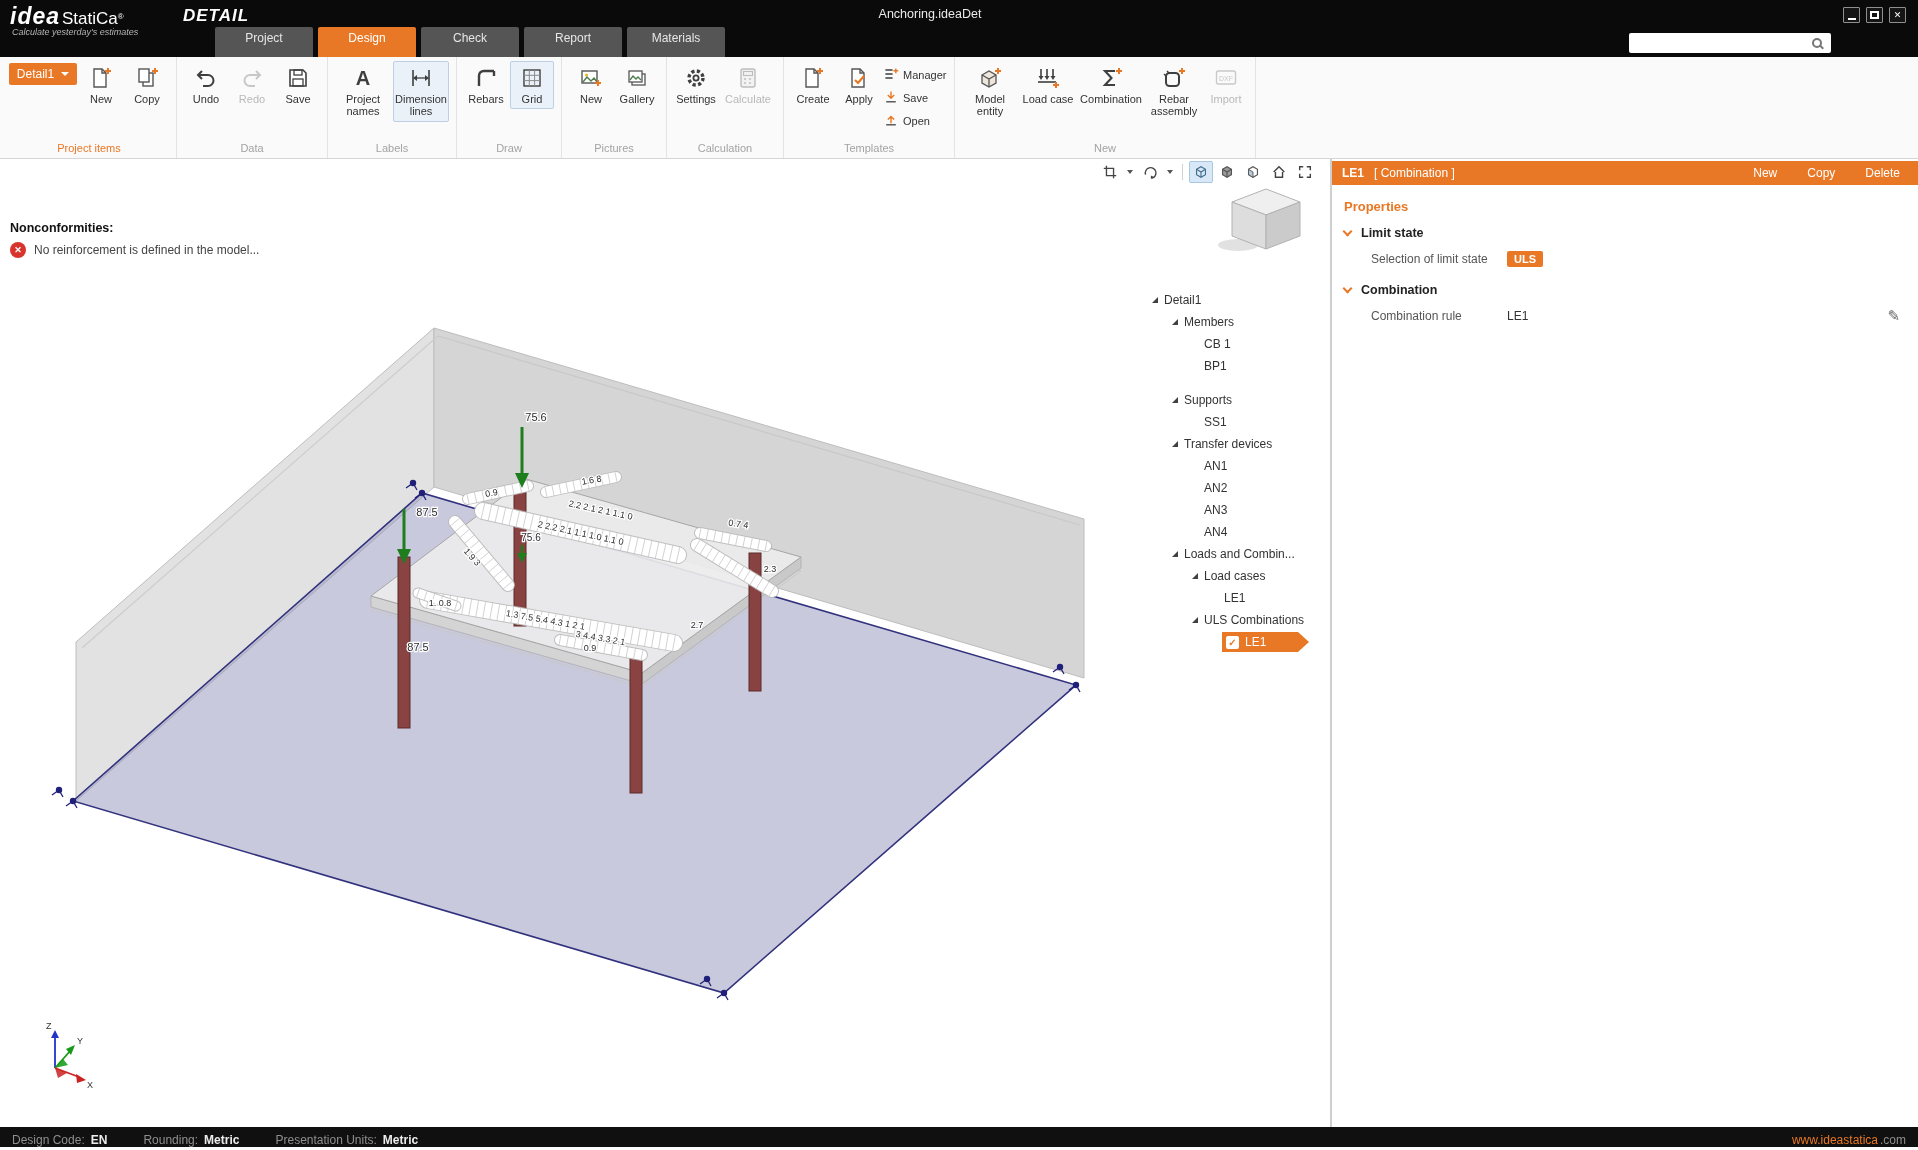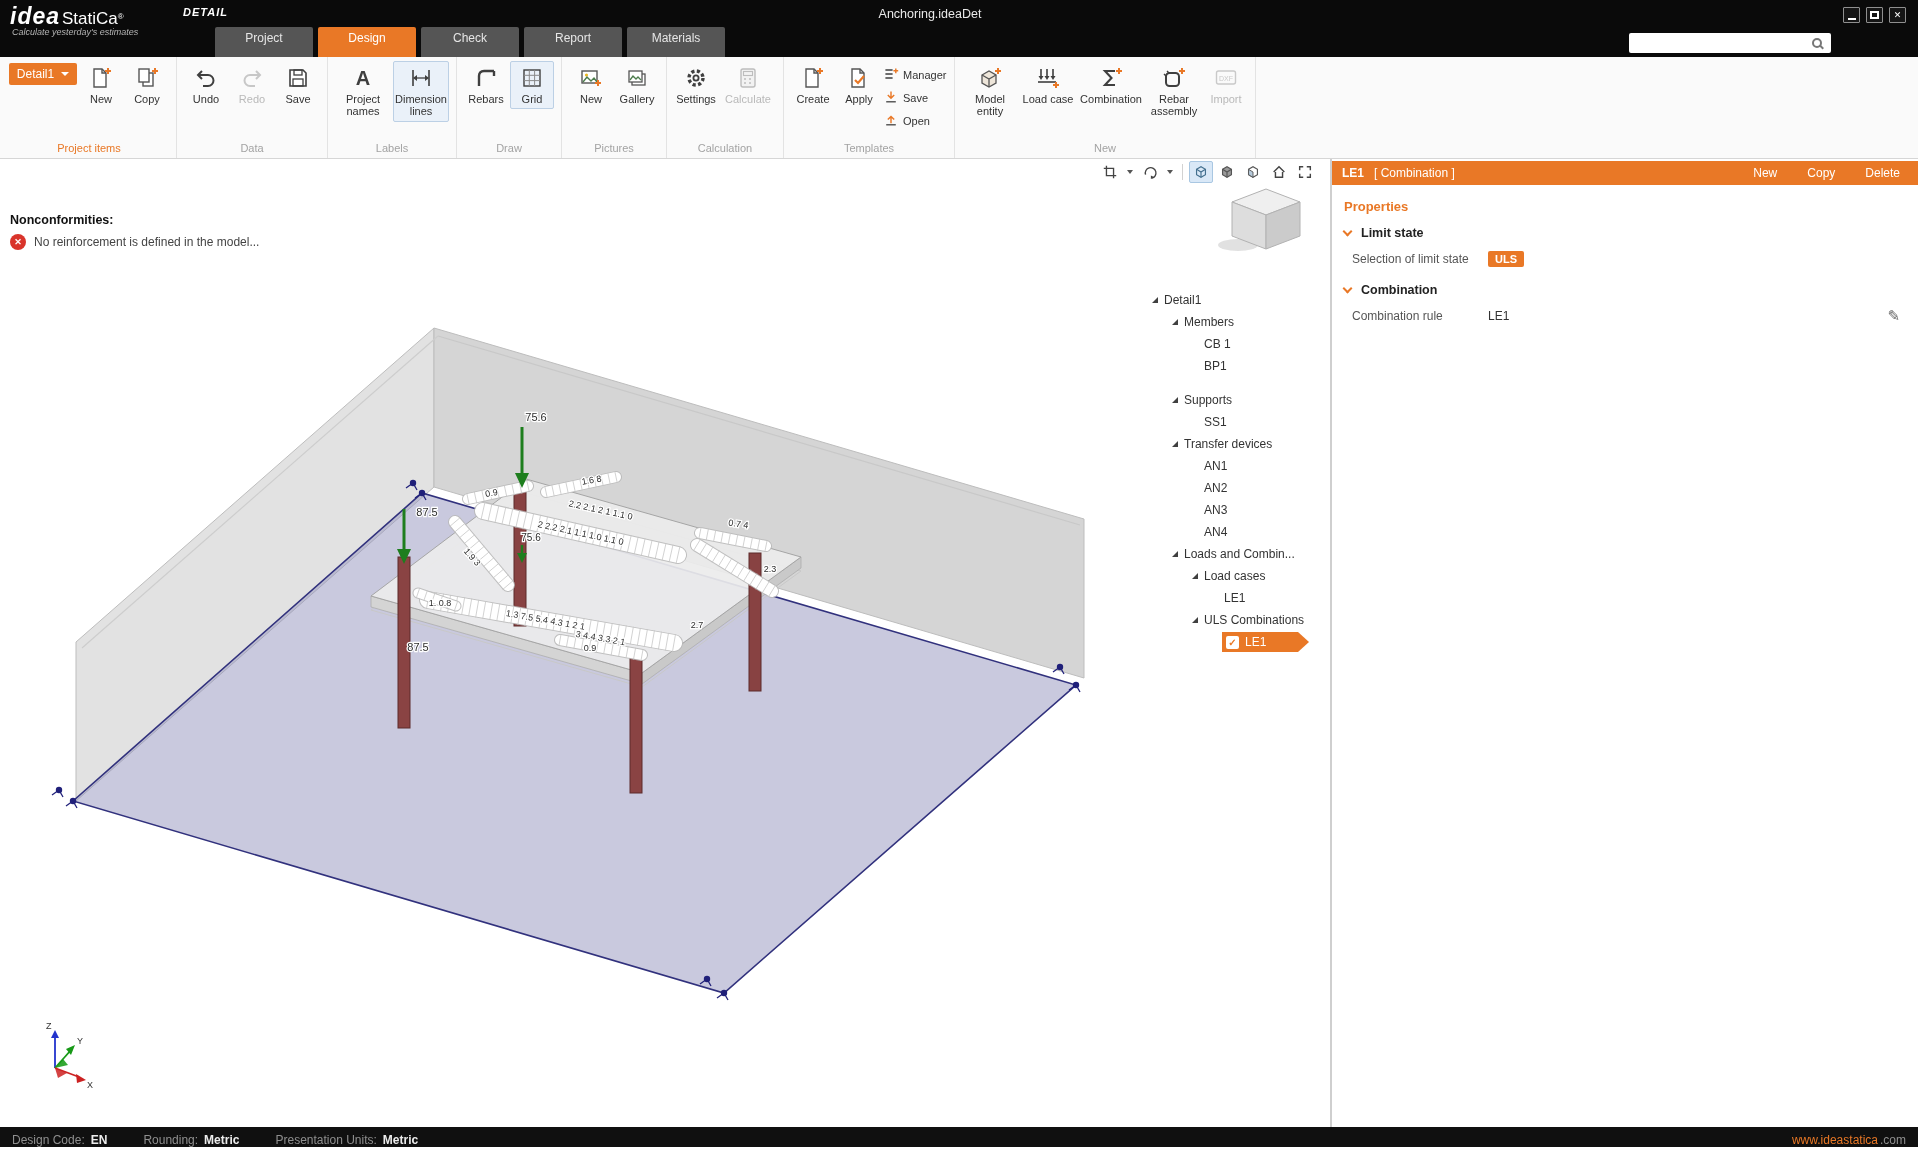--- a/index.html
+++ b/index.html
@@ -7,21 +7,21 @@
   body{font-family:"Liberation Sans",sans-serif;background:#fff;font-size:12px;color:#333;}
   .app{position:relative;width:1918px;height:1150px;}
 
   
   .header{position:relative;height:57px;background:#0a0a0a;color:#fff;}
   .logo{position:absolute;left:10px;top:3px;white-space:nowrap;}
   .logo-idea{font-weight:bold;font-style:italic;font-size:23px;letter-spacing:1px;}
   .logo-statica{font-size:17px;margin-left:2px;}
   .logo-reg{font-size:8px;vertical-align:super;}
   .tagline{position:absolute;left:12px;top:27px;font-style:italic;font-size:9px;color:#b5b5b5;}
-  .app-name{position:absolute;left:183px;top:6px;font-weight:bold;font-style:italic;font-size:11px;letter-spacing:1px;}
+  .app-name{position:absolute;left:183px;top:6px;font-weight:bold;font-style:italic;font-size:17px;letter-spacing:1px;}
   .doc-title{position:absolute;left:930px;top:7px;transform:translateX(-50%);font-size:12.5px;color:#e9e9e9;}
   .win-btns{position:absolute;right:12px;top:7px;display:flex;gap:6px;}
   .win-btn{width:17px;height:16px;border:1px solid #8f8f8f;background:#151515;display:flex;align-items:center;justify-content:center;border-radius:1px;}
   .min-glyph{width:8px;height:2px;background:#fff;margin-top:7px;}
   .max-glyph{width:9px;height:8px;border:2px solid #fff;}
   .x-glyph{color:#fff;font-size:9px;line-height:1;}
   .tabs{position:absolute;left:215px;bottom:0;display:flex;gap:5px;}
   .tab{min-width:98px;height:30px;line-height:23px;text-align:center;background:#555;color:#e6e6e6;font-size:12px;border-radius:2px 2px 0 0;padding:0 14px;}
   .tab.active{background:#e97826;color:#fff;}
   .searchbox{position:absolute;right:87px;top:33px;width:202px;height:20px;background:#fff;border-radius:2px;display:flex;align-items:center;}
@@ -44,21 +44,21 @@
   .cap svg{display:block;}
   .pi-col{display:flex;flex-direction:column;width:68px;padding-top:2px;}
   .detail-btn{background:#e97826;color:#fff;font-size:12px;padding:4px 8px;border-radius:2px;display:flex;align-items:center;gap:7px;justify-content:center;}
   .dcaret{width:0;height:0;border-left:4px solid transparent;border-right:4px solid transparent;border-top:4px solid #fff;}
   .mini-col{display:flex;flex-direction:column;gap:5px;padding-top:5px;width:64px;}
   .mini{display:flex;align-items:center;gap:4px;font-size:11px;color:#333;}
 
   
   .workspace{position:relative;height:968px;background:#fff;overflow:hidden;}
   .scene{position:absolute;left:0;top:0;}
-  .nonconf{position:absolute;left:10px;top:54px;}
+  .nonconf{position:absolute;left:10px;top:62px;}
   .nonconf-title{font-weight:bold;font-size:12.5px;color:#111;margin-bottom:7px;}
   .nonconf-row{display:flex;align-items:center;gap:8px;font-size:12px;color:#444;}
   .err-icon{width:16px;height:16px;border-radius:50%;background:#d9342b;color:#fff;font-size:9px;font-weight:bold;display:flex;align-items:center;justify-content:center;flex:none;}
 
   .vp-toolbar{position:absolute;left:1098px;top:2px;display:flex;align-items:center;gap:2px;}
   .vbtn{width:24px;height:22px;display:flex;align-items:center;justify-content:center;border:1px solid transparent;border-radius:2px;}
   .vbtn.active{background:#d9e8f7;border-color:#a9c7e2;}
   .vcaret{width:0;height:0;border-left:3.5px solid transparent;border-right:3.5px solid transparent;border-top:4px solid #555;margin:0 3px;}
   .vsep{width:1px;height:16px;background:#d2d2d2;margin:0 4px;}
 
@@ -72,21 +72,21 @@
   .cb{width:13px;height:13px;background:#fff;border-radius:2px;color:#e97826;font-size:10px;line-height:13px;text-align:center;font-weight:bold;flex:none;}
 
   .divider{position:absolute;left:1330px;top:0;width:2px;height:100%;background:#cfcfcf;}
   .props{position:absolute;left:1332px;right:0;top:0;bottom:0;background:#fff;padding-top:2px;}
   .props-header{height:24px;background:#e97826;color:#fff;display:flex;align-items:center;padding:0 10px;font-size:12px;}
   .ph-name{font-weight:bold;margin-right:10px;}
   .ph-actions{margin-left:auto;display:flex;gap:30px;padding-right:8px;}
   .props-title{color:#e97826;font-weight:bold;font-size:13px;margin:14px 0 10px 12px;}
   .section-head{display:flex;align-items:center;gap:10px;margin:12px 0 7px 12px;font-weight:bold;font-size:12.5px;color:#222;}
   .chev{width:7px;height:7px;border-right:2px solid #e97826;border-bottom:2px solid #e97826;transform:rotate(45deg);margin-top:-3px;flex:none;}
-  .prop-row{display:flex;align-items:center;height:24px;margin-left:20px;font-size:12px;position:relative;padding-right:16px;}
+  .prop-row{display:flex;align-items:center;height:24px;margin-left:39px;font-size:12px;position:relative;padding-right:16px;}
   .prop-label{width:136px;color:#555;flex:none;}
   .uls-badge{background:#e97826;color:#fff;font-weight:bold;font-size:11px;padding:2px 7px;border-radius:2px;}
   .prop-value{color:#333;}
   .pencil{position:absolute;right:18px;color:#666;font-size:15px;}
 
   
   .statusbar{height:20px;background:#101010;color:#999;display:flex;align-items:flex-end;padding:0 12px;font-size:12px;}
   .sb-label{color:#8f8f8f;margin-right:6px;}
   .sb-value{color:#ececec;font-weight:bold;}
   .sb-gap{margin-left:36px;}

